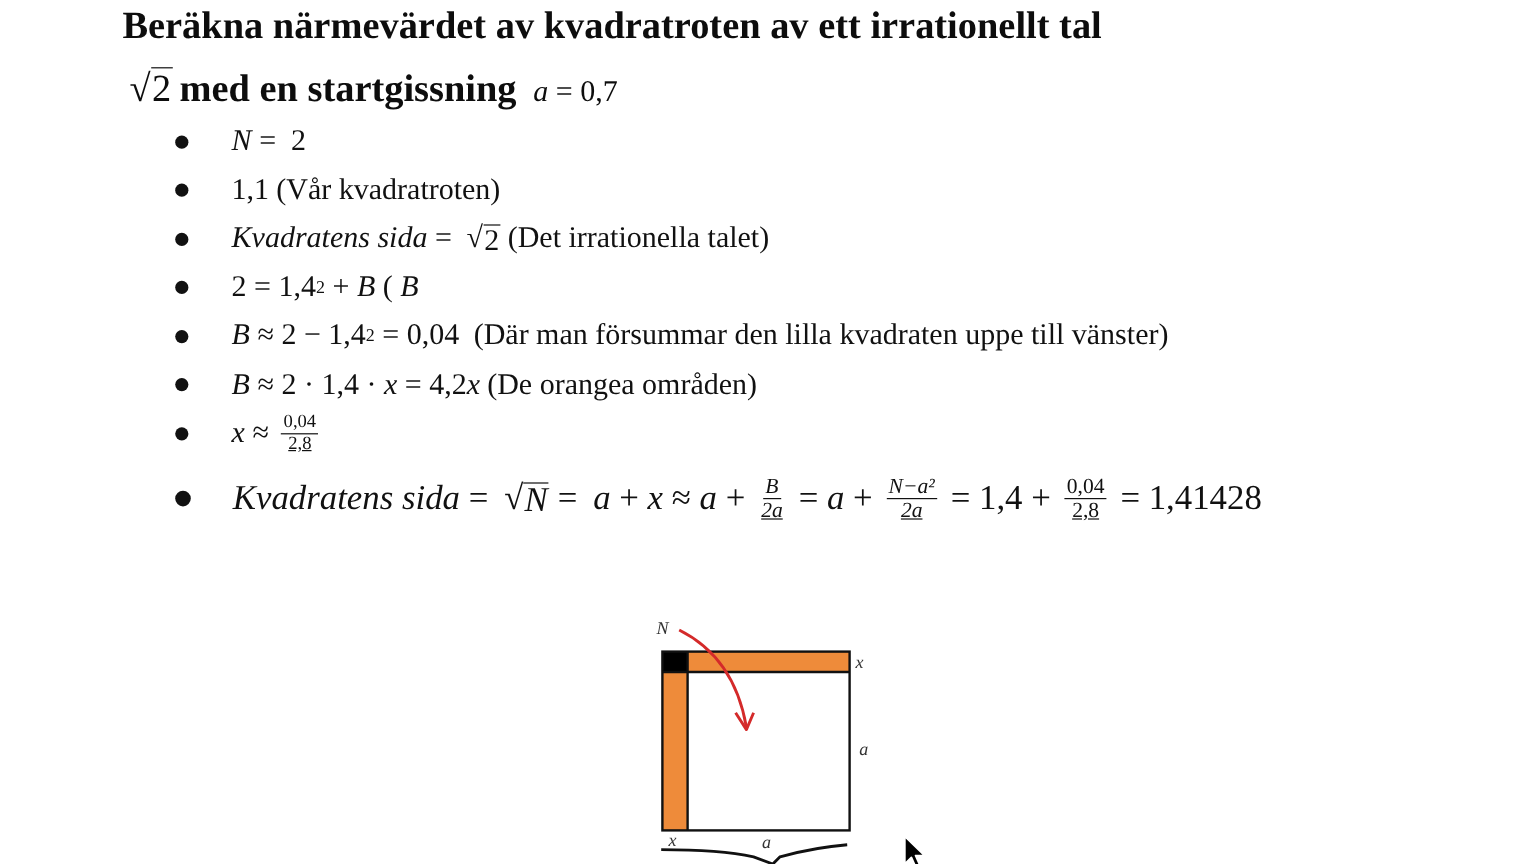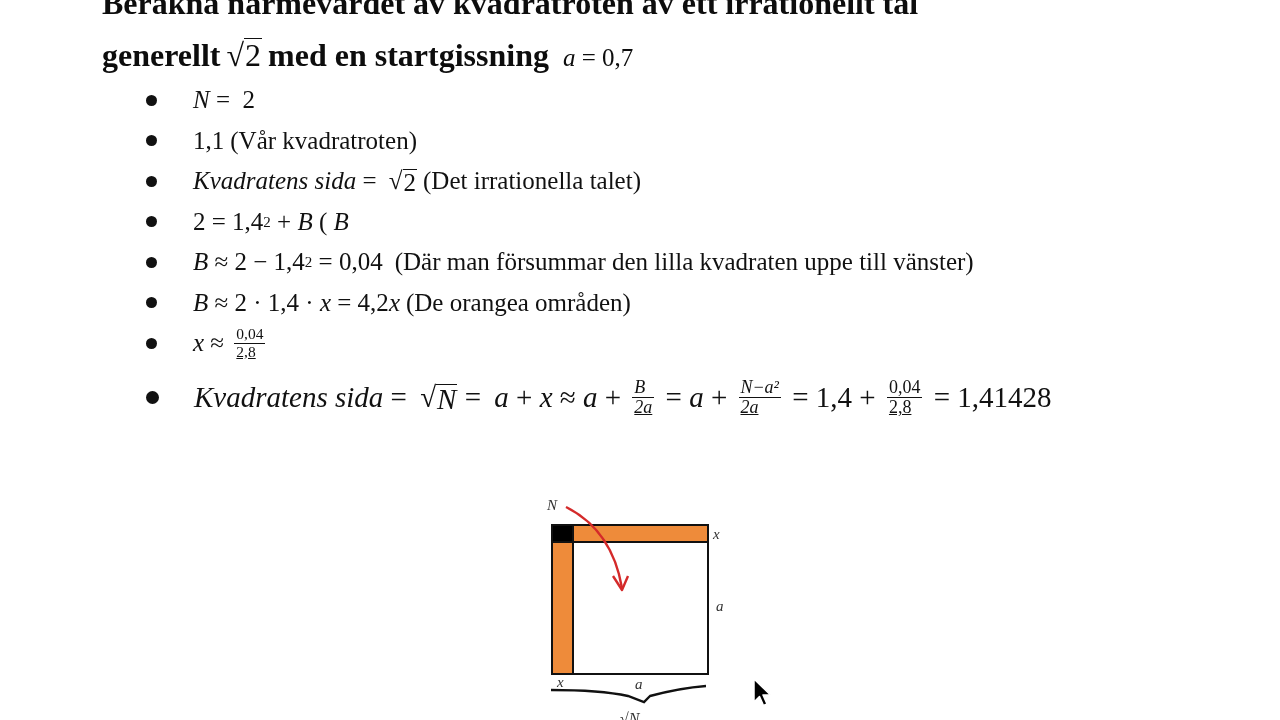--- a/index.html
+++ b/index.html
@@ -9,20 +9,21 @@
       height: 720px;
       overflow: hidden;
       background: #ffffff;
       font-family: "Liberation Serif", "DejaVu Serif", serif;
       color: #111111;
     }
     .page {
       position: relative;
       width: 1280px;
       height: 636px;
+      margin-top: 18px;
     }
     .title {
       position: absolute;
       left: 102px;
       font-weight: bold;
       font-size: 32px;
       line-height: 1;
       white-space: nowrap;
       color: #0d0d0d;
     }
@@ -78,20 +79,21 @@
     }
     .bullet.big {
       font-size: 29px;
       height: 60px;
       margin-top: 4px;
     }
     .bullet.big .dot { width: 13px; height: 13px; margin-right: 35px; }
     .frac {
       display: inline-flex;
       flex-direction: column;
+      align-items: center;
       vertical-align: middle;
       font-size: 0.62em;
       line-height: 1.05;
       margin: 0 4px;
     }
     .frac .num { border-bottom: 1.3px solid #111; padding: 0 2px; }
     .frac .den { padding: 0 2px; text-decoration: underline; }
     sup { font-size: 0.6em; vertical-align: 0.75em; line-height: 0; }
     .sp { display: inline-block; width: 6px; }
     .sp2 { display: inline-block; width: 12px; }
@@ -110,21 +112,20 @@
       height: 30px;
     }
   </style>
 </head>
 <body>
 
 <div class="page">
 
   <div class="title title-1">Beräkna närmevärdet av kvadratroten av ett irrationellt tal</div>
   <div class="title title-2">
-    <span>generellt</span>
     <span class="sqrt">
       <span class="rad">√</span>
         <span class="under">2</span>
     </span>
     <span>med en startgissning</span>
     <span class="given">
       <span class="it">a</span><span> = 0,7</span>
     </span>
   </div>
 

